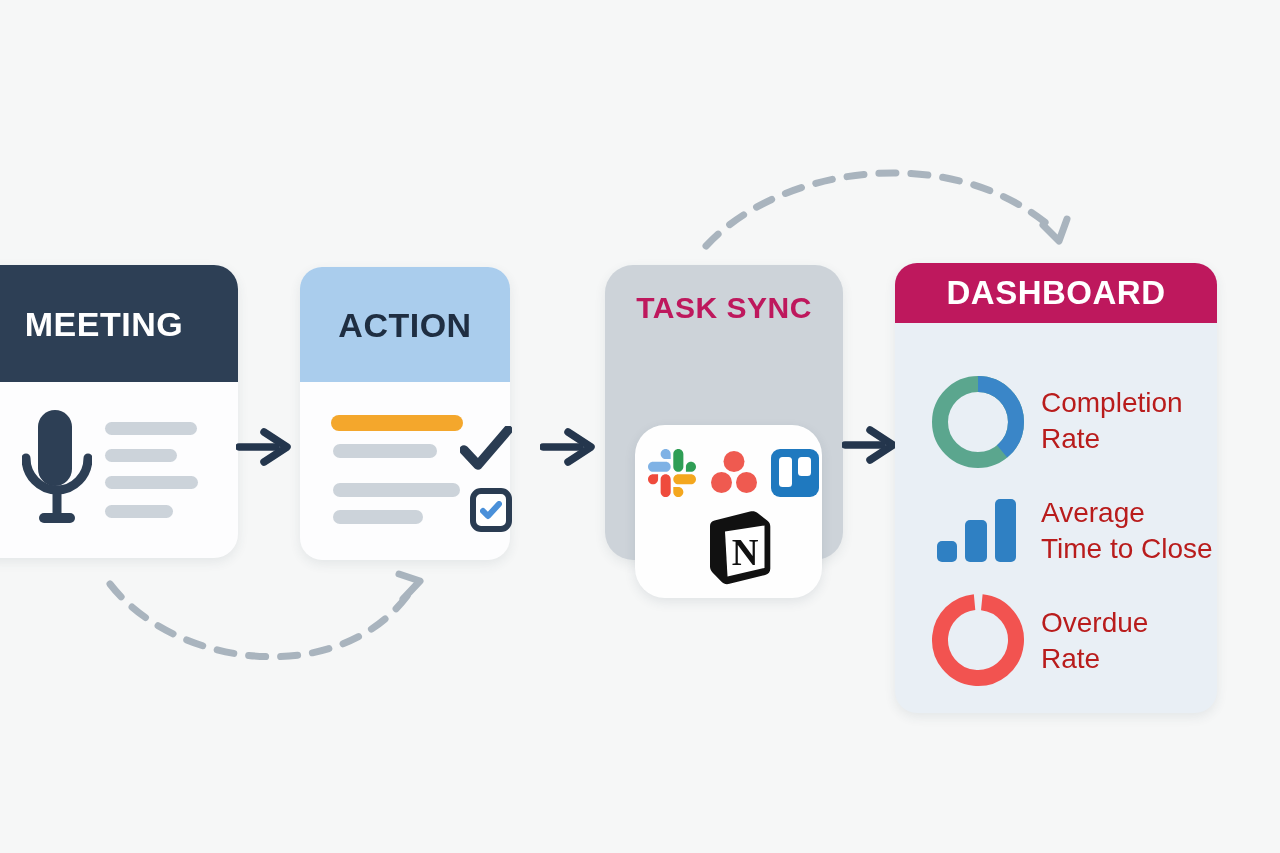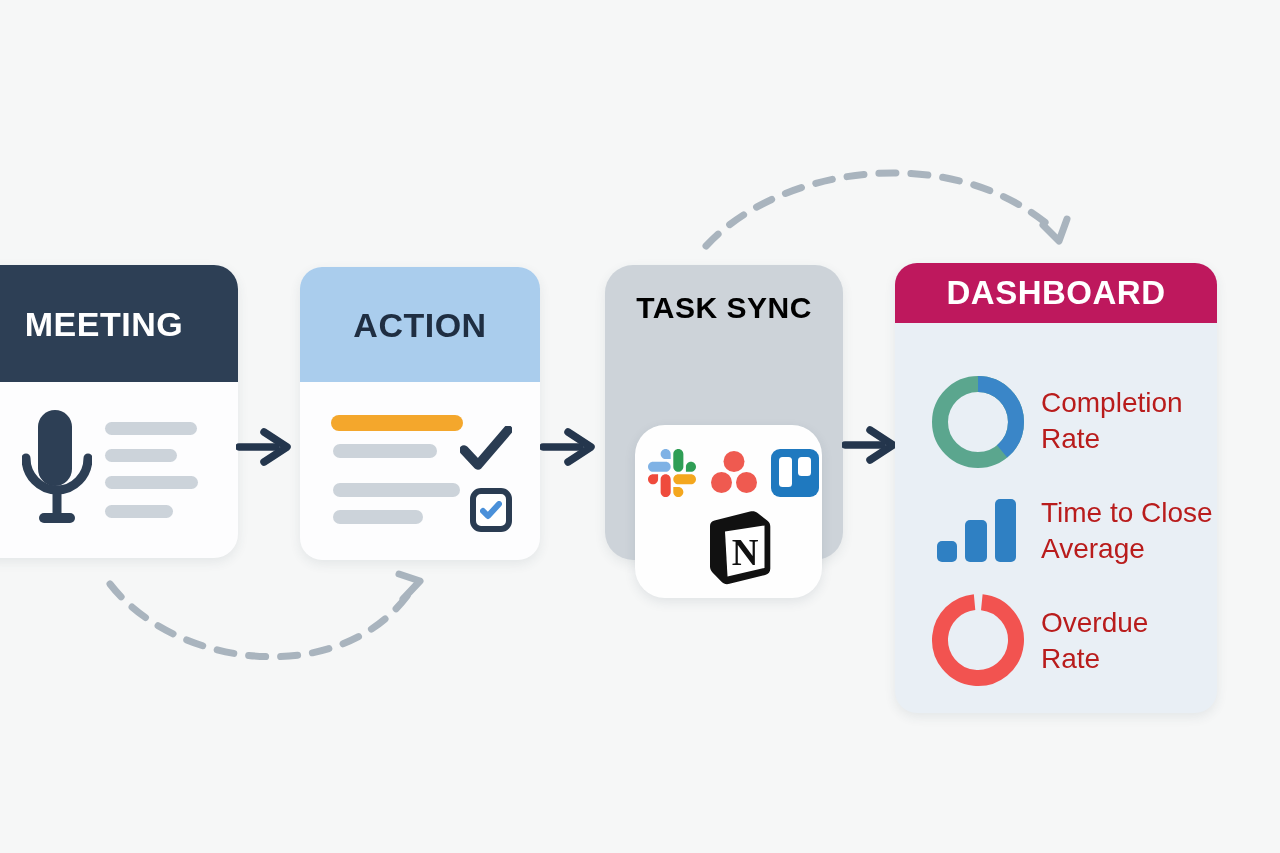--- a/index.html
+++ b/index.html
@@ -44,21 +44,21 @@
     <div class="pill" style="left:135px;top:240px;width:68px;height:13px;background:#ccd3da;"></div>
   </section>
 
   <svg class="abs" style="left:236px;top:427px;" width="58" height="40" viewBox="0 0 58 40">
     <g stroke="#24364d" stroke-width="7.5" fill="none" stroke-linecap="round" stroke-linejoin="round">
       <line x1="3" y1="20" x2="40" y2="20"></line>
       <polyline points="28,5 51,20 28,35"></polyline>
     </g>
   </svg>
 
-  <section class="card" style="left:300px;top:267px;width:240px;height:293px;border-radius:22px;background:#fdfdfe;">
+  <section class="card" style="left:300px;top:267px;width:210px;height:293px;border-radius:22px;background:#fdfdfe;">
     <div class="card-hdr" style="position:absolute;left:0;top:0;width:100%;height:115px;background:#aacded;color:#1f2e42;border-radius:22px 22px 0 0;">
       <div class="hdr-line">ACTION</div>
     </div>
     <div class="pill" style="left:31px;top:148px;width:132px;height:16px;background:#f4a72c;"></div>
     <div class="pill" style="left:33px;top:177px;width:104px;height:14px;background:#ccd3da;"></div>
     <svg class="abs" style="left:160px;top:159px;" width="52" height="44" viewBox="0 0 52 44">
       <polyline points="4,24 18,39 48,4" fill="none" stroke="#2a3c52" stroke-width="9.5" stroke-linecap="round" stroke-linejoin="round"></polyline>
     </svg>
     <div class="pill" style="left:33px;top:216px;width:127px;height:14px;background:#ccd3da;"></div>
     <div class="abs" style="left:170px;top:221px;width:42px;height:44px;box-sizing:border-box;border:6px solid #2a3c52;border-radius:11px;background:#ffffff;display:flex;align-items:center;justify-content:center;">
@@ -70,21 +70,21 @@
   </section>
 
   <svg class="abs" style="left:540px;top:427px;" width="58" height="40" viewBox="0 0 58 40">
     <g stroke="#24364d" stroke-width="7.5" fill="none" stroke-linecap="round" stroke-linejoin="round">
       <line x1="3" y1="20" x2="40" y2="20"></line>
       <polyline points="28,5 51,20 28,35"></polyline>
     </g>
   </svg>
 
   <section class="card" style="left:605px;top:265px;width:238px;height:295px;border-radius:28px;background:#cdd3d9;">
-    <div class="card-hdr" style="position:absolute;left:0;top:22px;width:100%;color:#000000;">
+    <div class="card-hdr" style="position:absolute;left:0;top:22px;width:100%;color:#be185d;">
       <div style="font-size:30px;line-height:41px;">TASK SYNC</div>
     </div>
     <div class="abs" style="left:30px;top:160px;width:187px;height:173px;border-radius:30px;background:#fefefe;box-shadow:0 4px 12px rgba(44,62,80,.10);">
 
       <svg class="abs" style="left:13px;top:24px;" width="48" height="48" viewBox="0 0 122.8 122.8">
         <path fill="#ef4b3c" d="M25.8,77.6c0,7.1-5.8,12.9-12.9,12.9S0,84.7,0,77.6s5.8-12.9,12.9-12.9h12.9V77.6z M32.3,77.6c0-7.1,5.8-12.9,12.9-12.9s12.9,5.8,12.9,12.9v32.3c0,7.1-5.8,12.9-12.9,12.9s-12.9-5.8-12.9-12.9V77.6z"></path>
         <path fill="#7fb2e5" d="M45.2,25.8c-7.1,0-12.9-5.8-12.9-12.9S38.1,0,45.2,0s12.9,5.8,12.9,12.9v12.9H45.2z M45.2,32.3c7.1,0,12.9,5.8,12.9,12.9s-5.8,12.9-12.9,12.9H12.9C5.8,58.1,0,52.3,0,45.2s5.8-12.9,12.9-12.9H45.2z"></path>
         <path fill="#2f9e55" d="M97,45.2c0-7.1,5.8-12.9,12.9-12.9s12.9,5.8,12.9,12.9s-5.8,12.9-12.9,12.9H97V45.2z M90.5,45.2c0,7.1-5.8,12.9-12.9,12.9s-12.9-5.8-12.9-12.9V12.9C64.7,5.8,70.5,0,77.6,0s12.9,5.8,12.9,12.9V45.2z"></path>
         <path fill="#f4a71e" d="M77.6,97c7.1,0,12.9,5.8,12.9,12.9s-5.8,12.9-12.9,12.9s-12.9-5.8-12.9-12.9V97H77.6z M77.6,90.5c-7.1,0-12.9-5.8-12.9-12.9s5.8-12.9,12.9-12.9h32.3c7.1,0,12.9,5.8,12.9,12.9s-5.8,12.9-12.9,12.9H77.6z"></path>
       </svg>
@@ -129,22 +129,22 @@
       <div>Completion</div>
       <div>Rate</div>
     </div>
 
     <svg class="abs" style="left:42px;top:235px;" width="80" height="64" viewBox="0 0 80 64">
       <rect x="0" width="20" rx="5" fill="#2f80c3" y="43" height="21"></rect>
       <rect x="28" width="22" rx="5" fill="#2f80c3" y="22" height="42"></rect>
       <rect x="58" width="21" rx="5" fill="#2f80c3" y="1" height="63"></rect>
     </svg>
     <div class="metric-label" style="left:146px;top:232px;">
+      <div>Average</div>
       <div>Time to Close</div>
-      <div>Average</div>
     </div>
 
     <svg class="abs" style="left:35px;top:329px;" width="96" height="96" viewBox="0 0 96 96">
       <circle cx="48" cy="48" r="38" fill="none" stroke="#f25350" stroke-width="16" stroke-dasharray="231.12068833929388 238.76104167282426" transform="rotate(-84.24 48 48)"></circle>
     </svg>
     <div class="metric-label" style="left:146px;top:342px;">
       <div>Overdue</div>
       <div>Rate</div>
     </div>
   </section>

